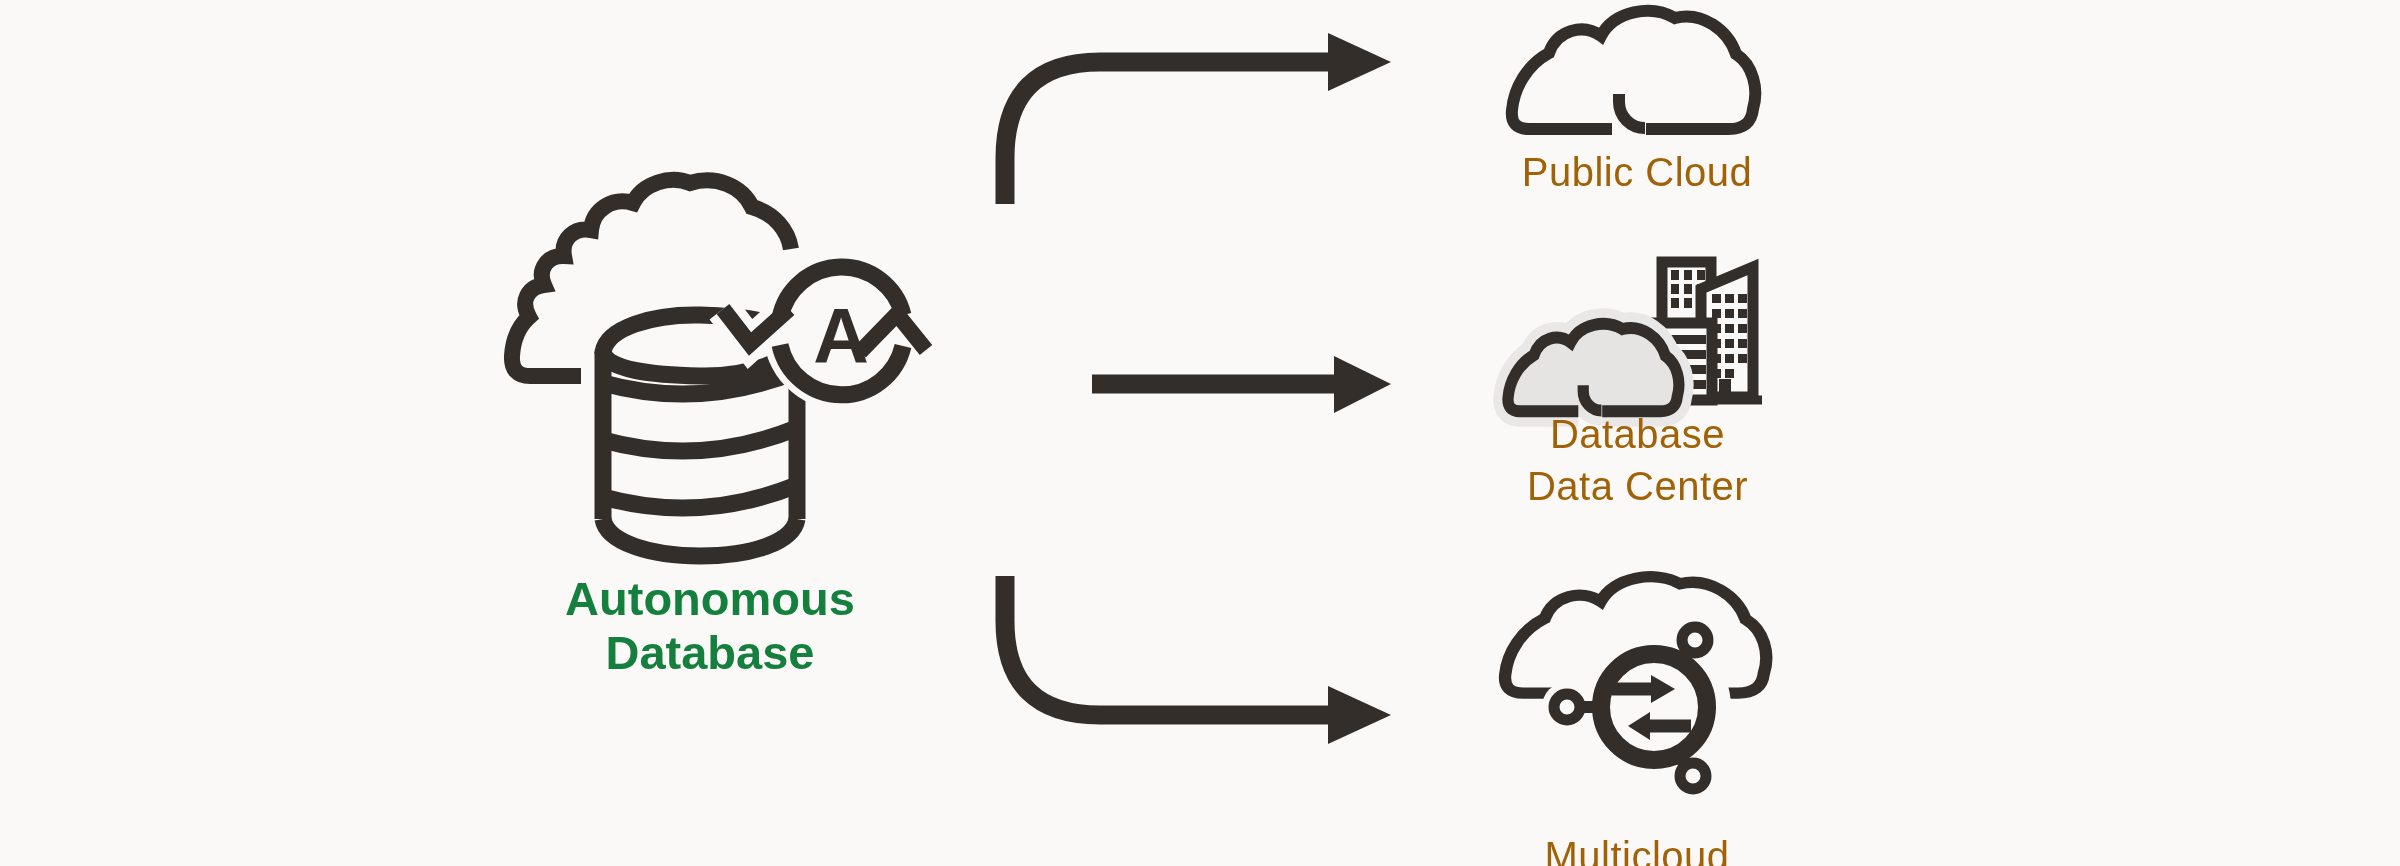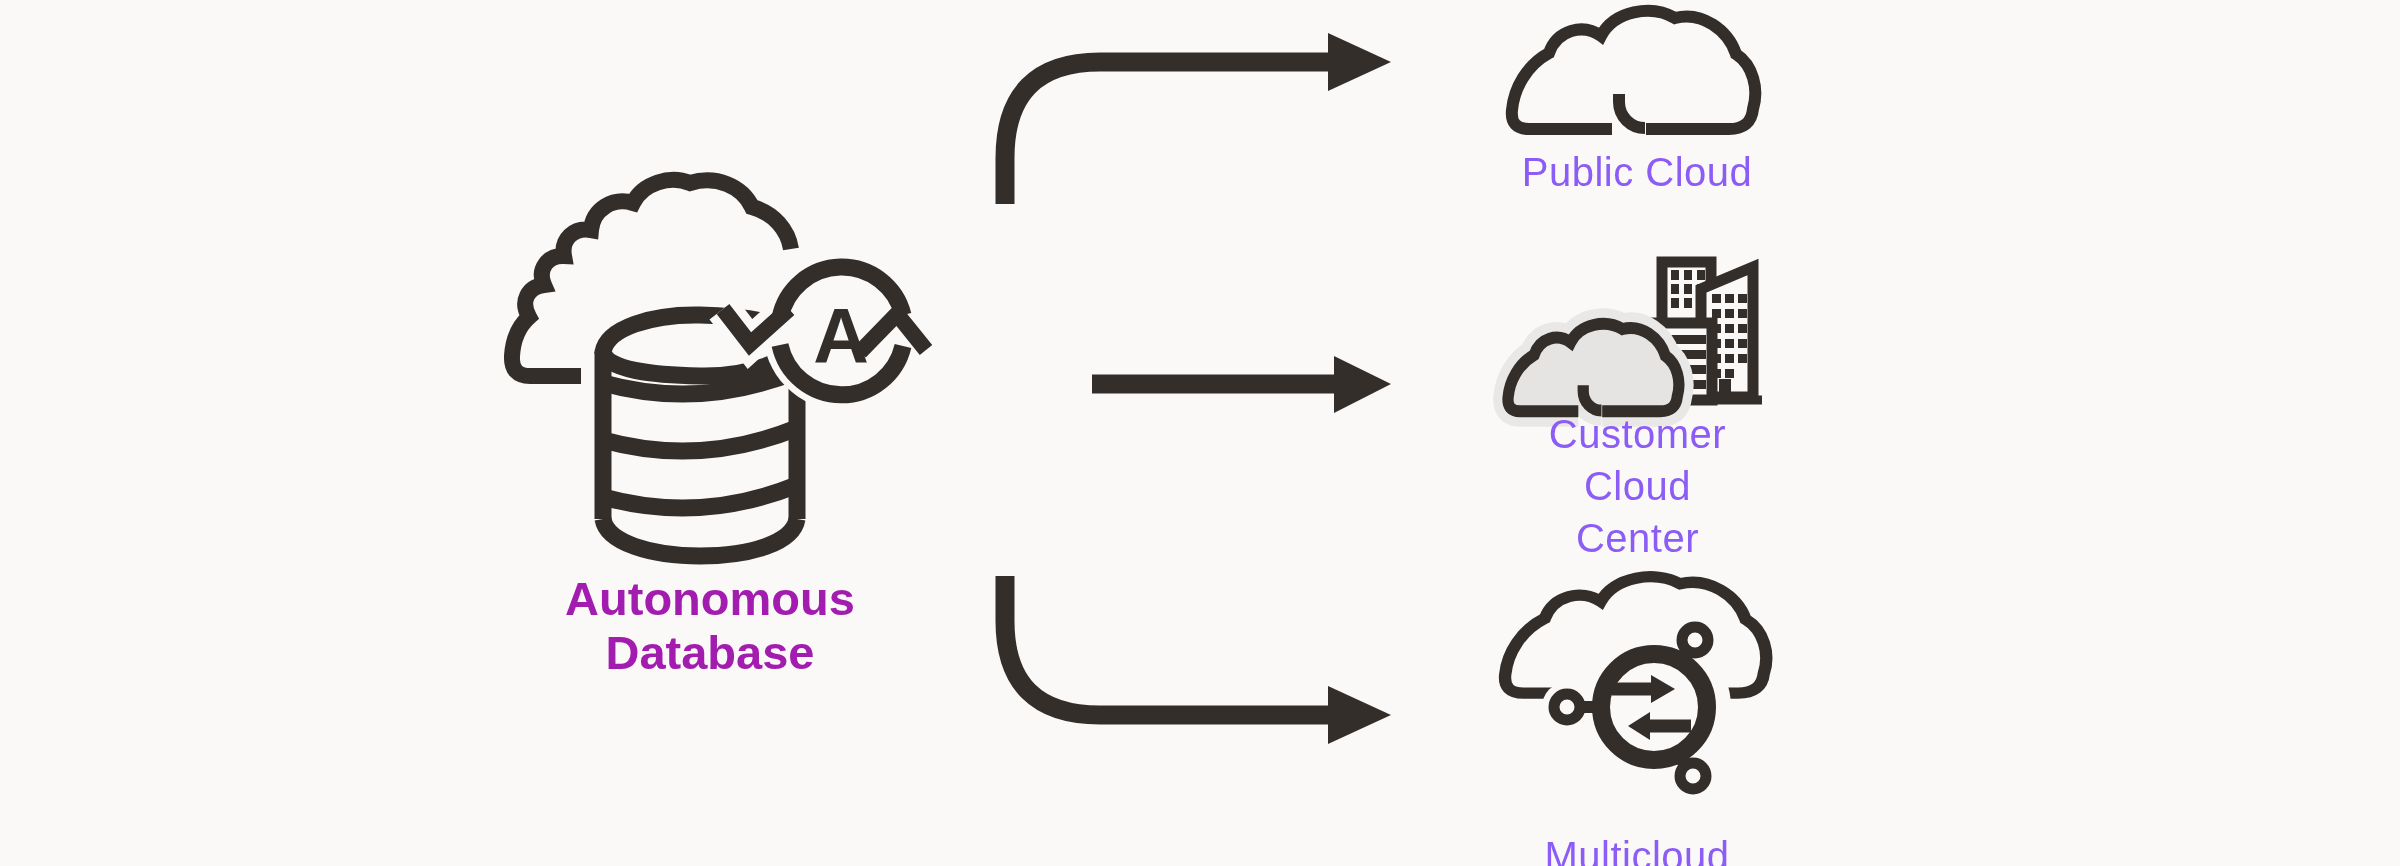--- a/index.html
+++ b/index.html
@@ -8,32 +8,32 @@
     width: 2400px;
     height: 866px;
     background: #FAF9F7;
     overflow: hidden;
     font-family: "Liberation Sans", sans-serif;
   }
   .art { position: absolute; left: 0; top: 0; width: 2400px; height: 866px; display: block; }
   .label {
     position: absolute;
     text-align: center;
-    color: #8b5cf6;
+    color: #a16207;
     font-size: 40px;
     line-height: 52px;
     font-weight: 400;
     letter-spacing: 0.5px;
     white-space: normal;
   }
   .label.bold {
     font-weight: 700;
     font-size: 47px;
     line-height: 54px;
-    color: #a21caf;
+    color: #15803d;
     letter-spacing: 0px;
   }
 </style>
 </head>
 <body>
 
 <div class="canvas">
 
   <svg class="art" viewBox="0 0 2400 866">
     <defs>
@@ -175,16 +175,16 @@
         <path d="M 1647 726 L 1691 726" stroke="#332E2A" stroke-width="13" fill="none"></path>
         <path d="M 1650 712 L 1628 726 L 1650 740 Z" fill="#332E2A"></path>
       </g>
     </g>
   </svg>
 
   <div class="label bold" style="left:520px; top:572px; width:380px;">Autonomous Database</div>
 
   <div class="label" style="left:1437px; top:146px; width:400px;">Public Cloud</div>
 
-  <div class="label" style="left:1520px; top:408px; width:235px;">Customer Cloud Center</div>
+  <div class="label" style="left:1520px; top:408px; width:235px;">Database Data Center</div>
 
   <div class="label" style="left:1437px; top:798px; width:400px;margin-top:32px;">Multicloud</div>
 </div>
 
 </body></html>

